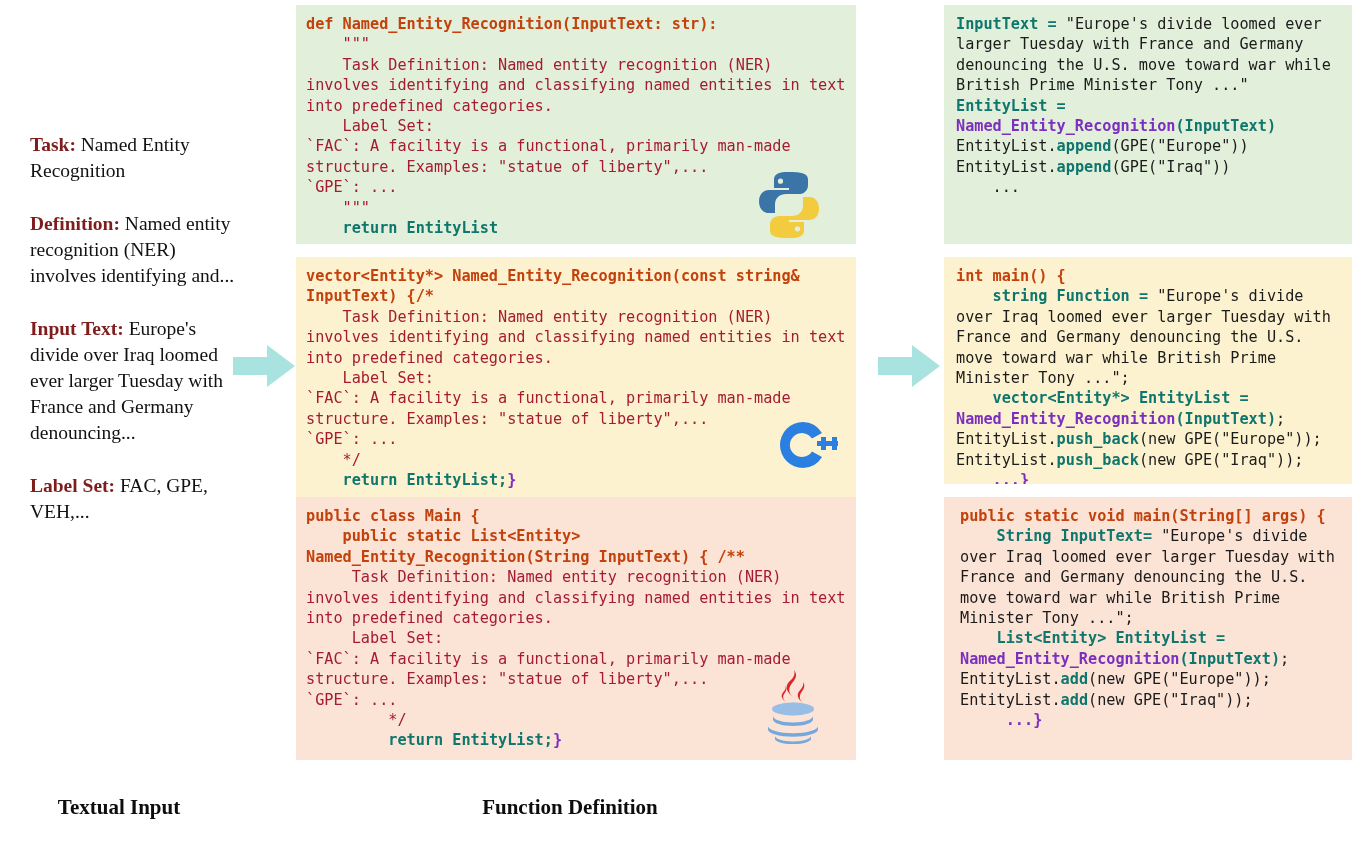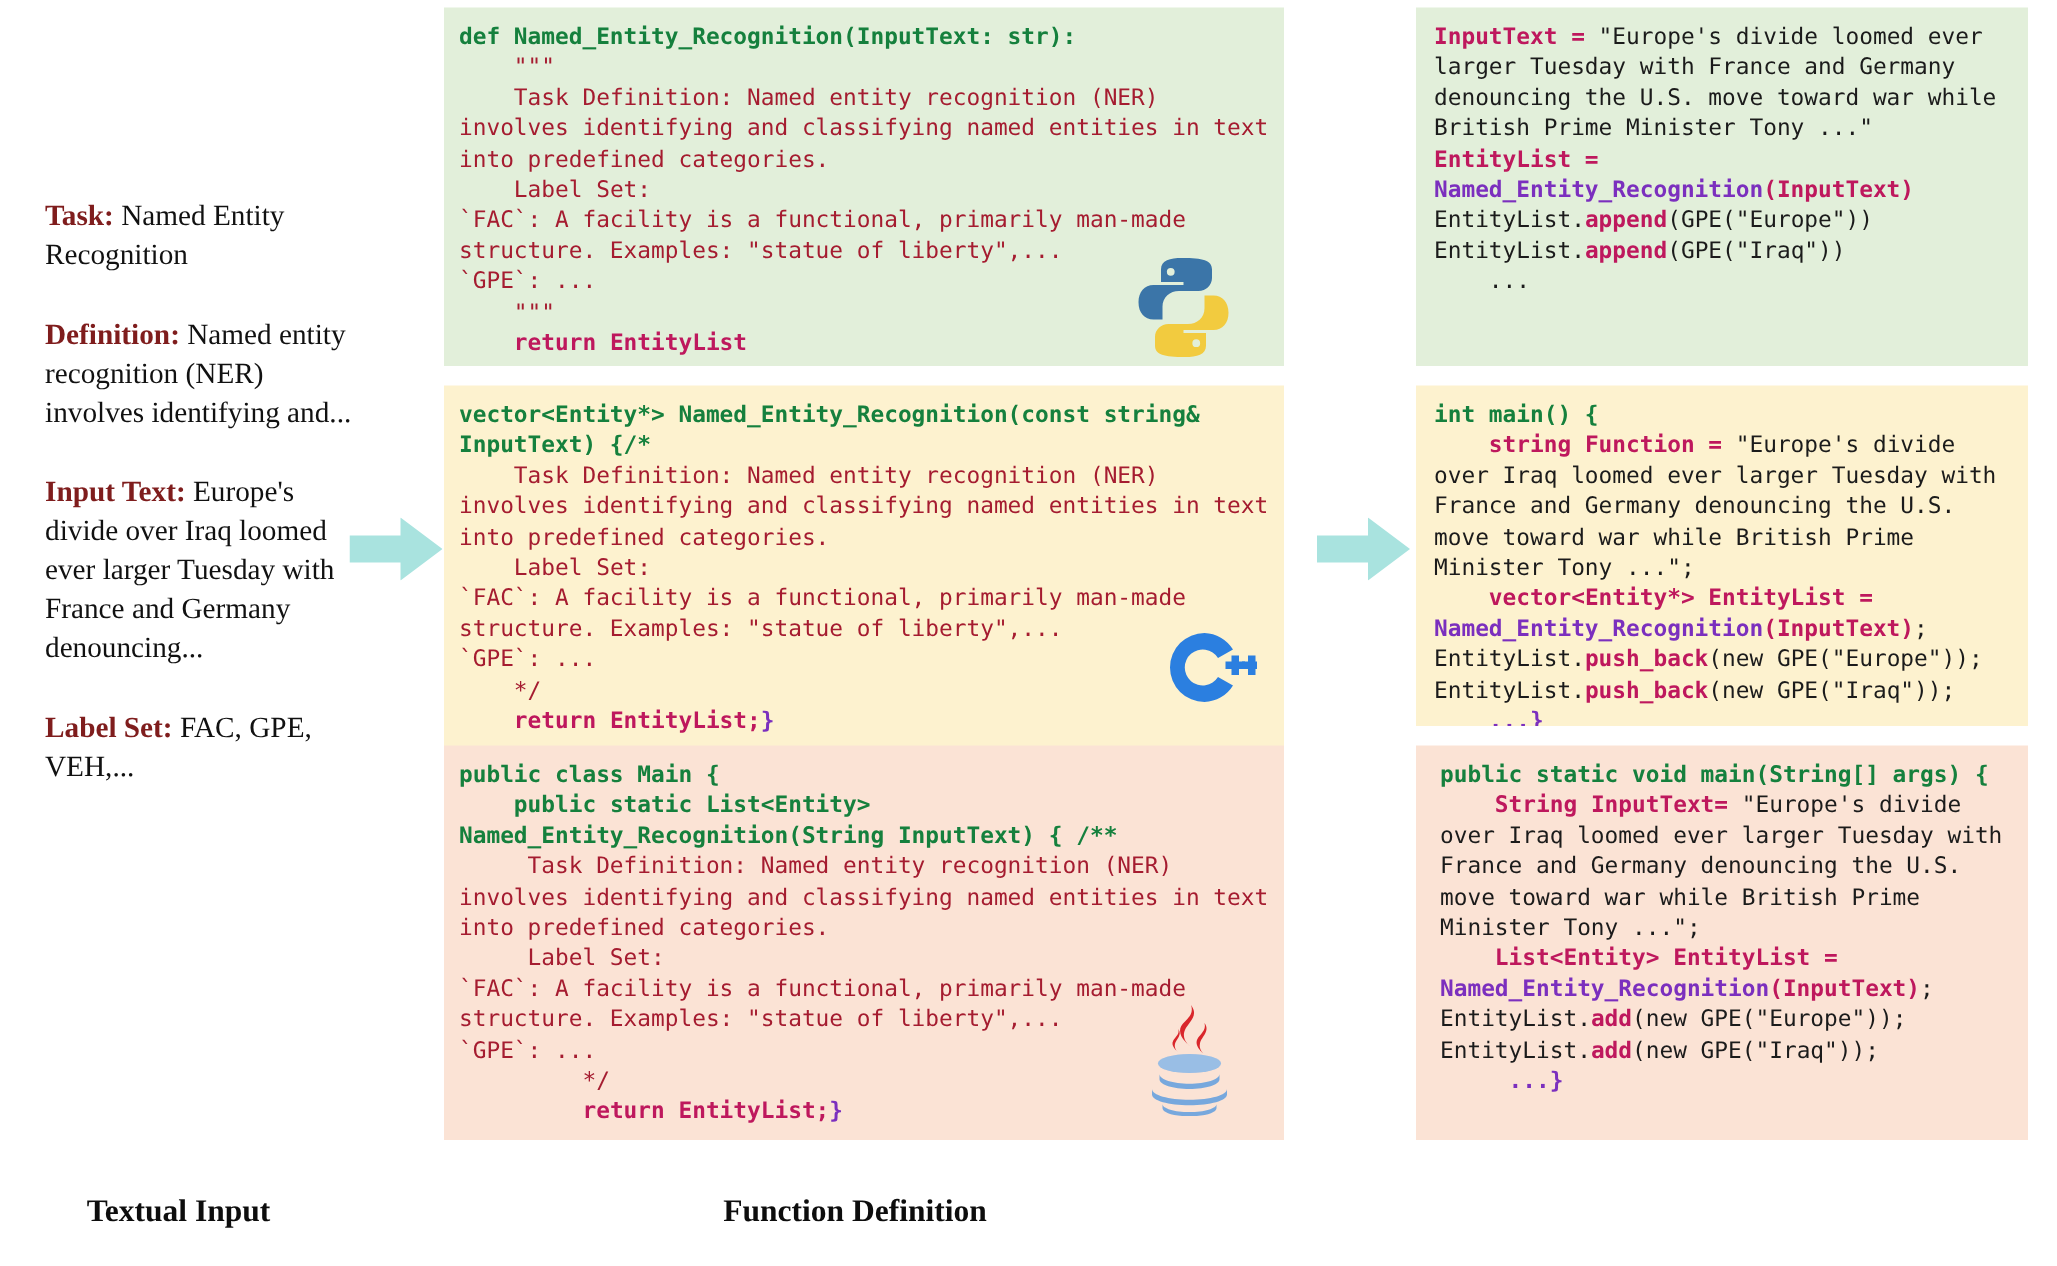--- a/index.html
+++ b/index.html
@@ -51,23 +51,23 @@
   .mid-2{top:257px;height:241px;}
   .mid-3{top:497px;height:263px;}
 
   
   .right{left:944px;width:408px;padding:9px 10px 8px 12px;}
   .right-1{top:5px;height:239px;}
   .right-2{top:257px;height:227px;}
   .right-3{top:497px;height:263px;padding-left:16px;}
 
   
-  .kw{color:#15803d;font-weight:bold;}       
+  .kw{color:#c2410c;font-weight:bold;}       
   .fn{color:#7b2fbe;font-weight:bold;margin-top:22px;}       
-  .ret{color:#be185d;font-weight:bold;}      
+  .ret{color:#0f766e;font-weight:bold;}      
   .doc{color:#a51c30;}                        
   .plain{color:#1b1b1b;}                      
   .str{color:#1b1b1b;}                        
   .punct{color:#7b2fbe;font-weight:bold;}     
 
   
   .logo{position:absolute;}
   .logo-python{left:752px;top:168px;width:74px;height:74px;}
   .logo-cpp{left:760px;top:414px;width:78px;height:62px;}
   .logo-java{left:760px;top:668px;width:66px;height:76px;}

